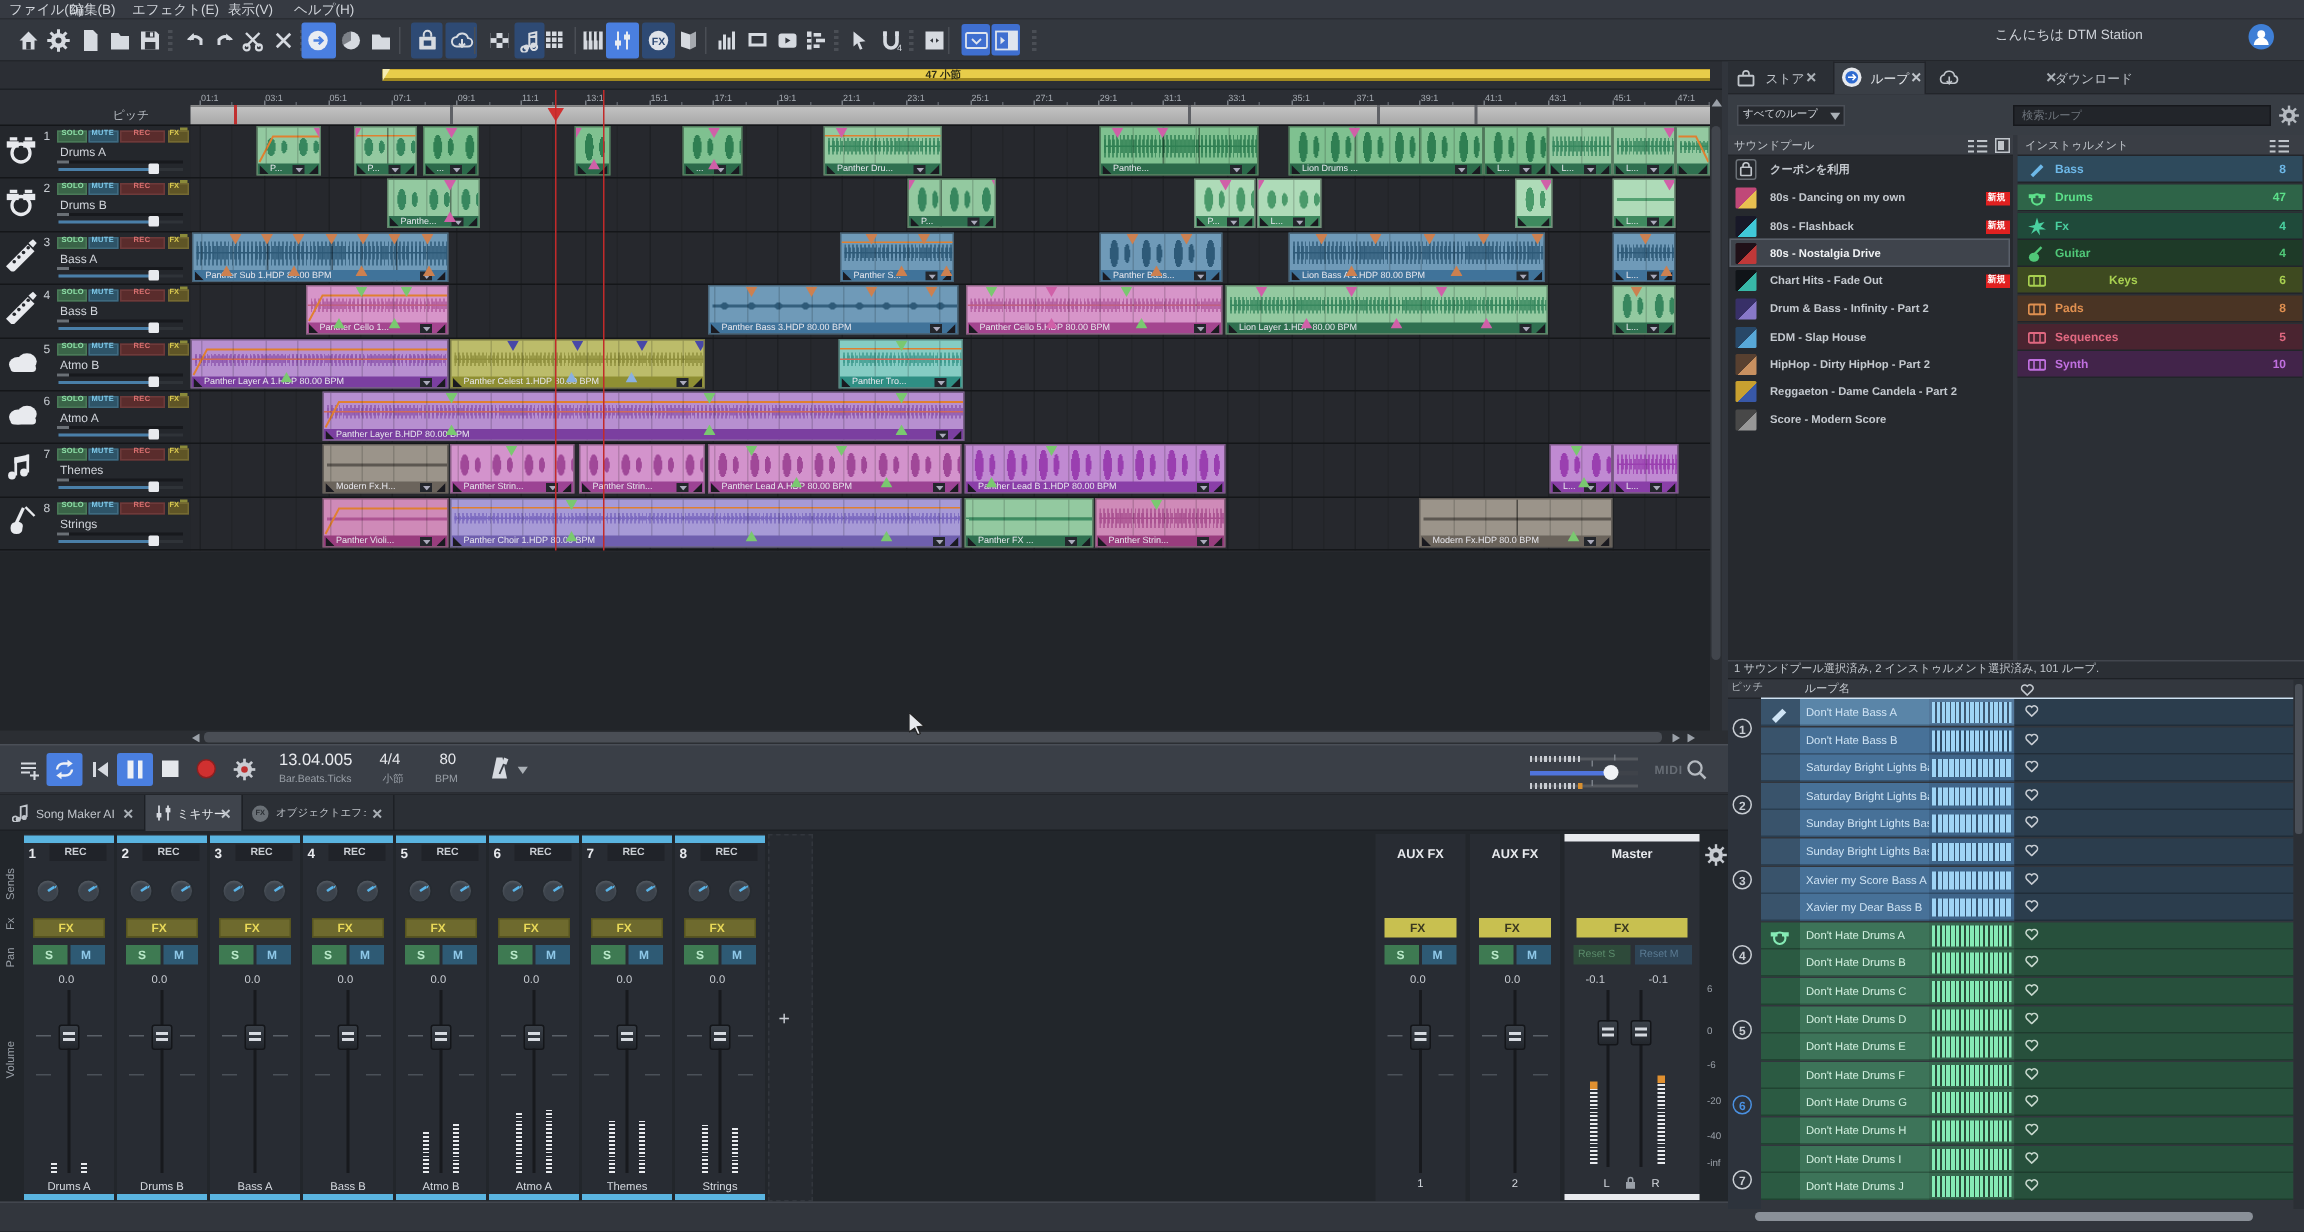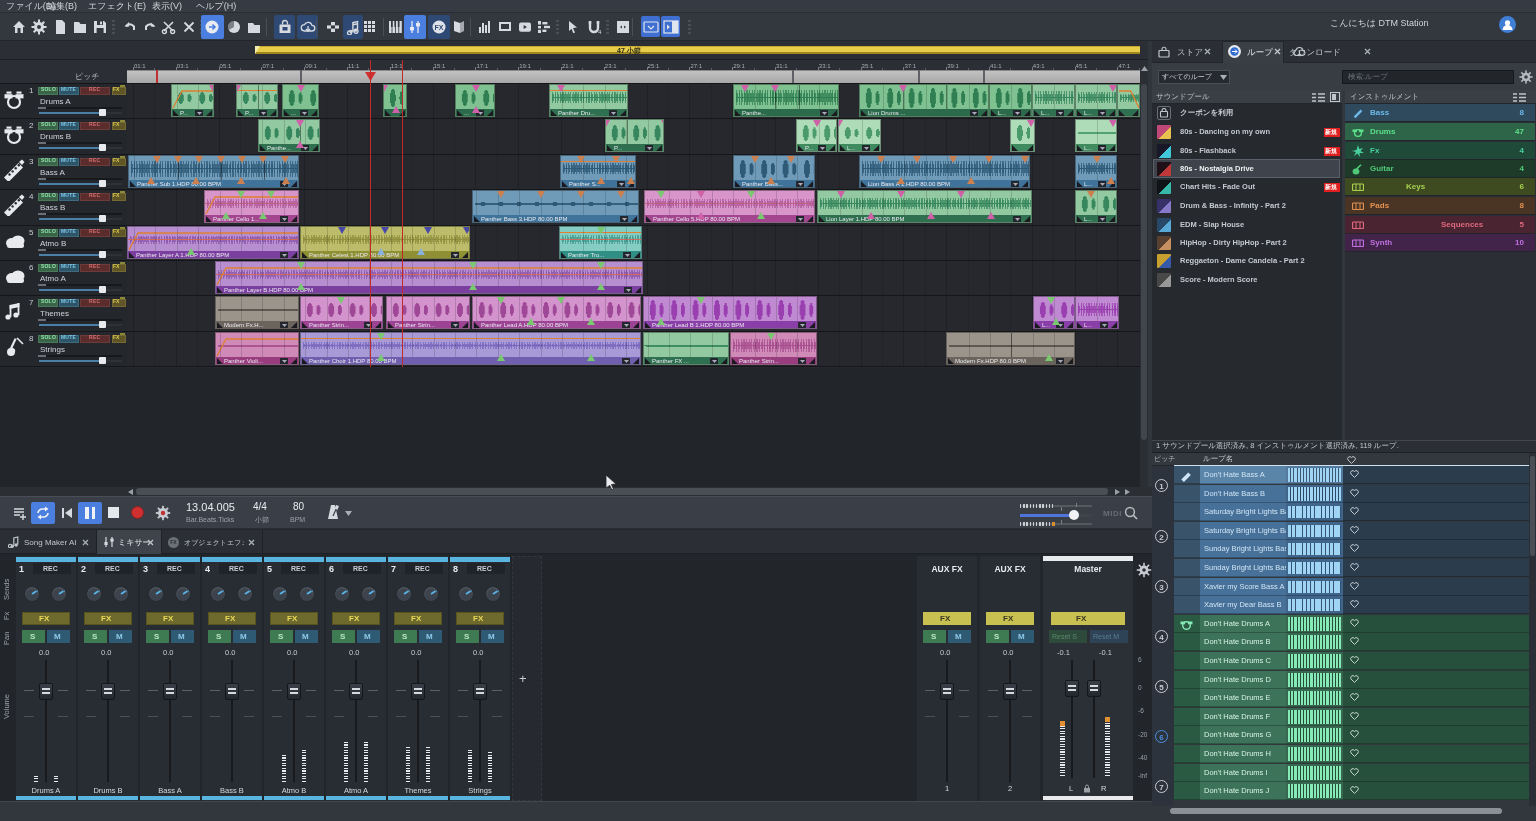--- a/index.html
+++ b/index.html
@@ -1757,21 +1757,21 @@
       <path d="M2 4.5 L7 4.5 M5 2.5 L7 4.5 L5 6.5" stroke="#fff" stroke-width="1" fill="none"></path>
     </svg>
     <div style="position:absolute;left:1247px;top:47px;font-size:8.5px;line-height:10.5px;color:#e4e7eb;white-space:nowrap;">ループ</div>
     <svg style="position:absolute;left:1274px;top:48px;" width="7" height="7" viewBox="0 0 7 7">
       <path d="M1 1 L6 6 M6 1 L1 6" stroke="#c0c5cb" stroke-width="1.3"></path>
     </svg>
     <svg style="position:absolute;left:1292px;top:45px;" width="14" height="14" viewBox="0 0 14 14">
       <path d="M4 10.5 A2.8 2.8 0 0 1 4 5 A3.6 3.6 0 0 1 11 5.6 A2.5 2.5 0 0 1 11 10.5 Z" fill="none" stroke="#c0c5cb" stroke-width="1.1"></path>
       <path d="M7.5 6 L7.5 10.6 M5.8 9 L7.5 10.8 L9.2 9" stroke="#c0c5cb" stroke-width="1.1" fill="none"></path>
     </svg>
-    <div style="position:absolute;left:1289px;top:47px;font-size:8.5px;line-height:10.5px;color:#c0c5cb;white-space:nowrap;">ダウンロード</div>
+    <div style="position:absolute;left:1370px;top:47px;font-size:8.5px;line-height:10.5px;color:#c0c5cb;white-space:nowrap;">ダウンロード</div>
     <svg style="position:absolute;left:1364px;top:48px;" width="7" height="7" viewBox="0 0 7 7">
       <path d="M1 1 L6 6 M6 1 L1 6" stroke="#aab0b6" stroke-width="1.3"></path>
     </svg>
     <div style="position:absolute;left:1152px;top:63px;width:384px;height:27px;background:#383d44;"></div>
     <div style="position:absolute;left:1158px;top:70px;width:72px;height:14px;background:#26292e;border:1px solid #4a4f57;"></div>
     <div style="position:absolute;left:1162px;top:72px;font-size:7px;line-height:9px;color:#d0d4da;white-space:nowrap;">すべてのループ</div>
     <svg style="position:absolute;left:1220px;top:75px;" width="7" height="5" viewBox="0 0 7 5">
       <path d="M0 0 L7 0 L3.5 5 Z" fill="#aab0b6"></path>
     </svg>
     <div style="position:absolute;left:1342px;top:70px;width:172px;height:14px;background:#22252a;border:1px solid #16181c;"></div>
@@ -1873,31 +1873,31 @@
       <rect x="0.5" y="3" width="11" height="6.5" rx="1" fill="none" stroke="#e09050" stroke-width="1.2"></rect>
       <path d="M4 3 L4 9.5 M8 3 L8 9.5" stroke="#e09050" stroke-width="1"></path>
     </svg>
     <div style="position:absolute;left:1370px;top:201px;font-size:8px;line-height:10px;color:#e09050;white-space:nowrap;font-weight:bold;">Pads</div>
     <div style="position:absolute;left:1500px;top:201px;width:24px;font-size:8px;line-height:10px;color:#e09050;white-space:nowrap;font-weight:bold;text-align:right;">8</div>
     <div style="position:absolute;left:1345px;top:216px;width:190px;height:18px;background:#4a2430;border-bottom:1px solid #22252a;"></div>
     <svg style="position:absolute;left:1352px;top:219px;" width="12" height="12" viewBox="0 0 12 12">
       <rect x="0.5" y="3" width="11" height="6.5" rx="1" fill="none" stroke="#e06880" stroke-width="1.2"></rect>
       <path d="M4 3 L4 9.5 M8 3 L8 9.5" stroke="#e06880" stroke-width="1"></path>
     </svg>
-    <div style="position:absolute;left:1441px;top:220px;font-size:8px;line-height:10px;color:#e06880;white-space:nowrap;font-weight:bold;">Sequences</div>
+    <div style="position:absolute;left:1370px;top:220px;font-size:8px;line-height:10px;color:#e06880;white-space:nowrap;font-weight:bold;">Sequences</div>
     <div style="position:absolute;left:1500px;top:220px;width:24px;font-size:8px;line-height:10px;color:#e06880;white-space:nowrap;font-weight:bold;text-align:right;">5</div>
     <div style="position:absolute;left:1345px;top:234px;width:190px;height:18px;background:#42244a;border-bottom:1px solid #22252a;"></div>
     <svg style="position:absolute;left:1352px;top:237px;" width="12" height="12" viewBox="0 0 12 12">
       <rect x="0.5" y="3" width="11" height="6.5" rx="1" fill="none" stroke="#c070e0" stroke-width="1.2"></rect>
       <path d="M4 3 L4 9.5 M8 3 L8 9.5" stroke="#c070e0" stroke-width="1"></path>
     </svg>
     <div style="position:absolute;left:1370px;top:238px;font-size:8px;line-height:10px;color:#c070e0;white-space:nowrap;font-weight:bold;">Synth</div>
     <div style="position:absolute;left:1500px;top:238px;width:24px;font-size:8px;line-height:10px;color:#c070e0;white-space:nowrap;font-weight:bold;text-align:right;">10</div>
     <div style="position:absolute;left:1152px;top:440px;width:384px;height:13px;background:#2b2f35;border-top:1px solid #42464e;border-bottom:1px solid #1d2025;"></div>
-    <div style="position:absolute;left:1156px;top:441px;font-size:7.5px;line-height:9.5px;color:#c4c9cf;white-space:nowrap;">1 サウンドプール選択済み, 8 インストゥルメント選択済み, 119 ループ.</div>
+    <div style="position:absolute;left:1156px;top:441px;font-size:7.5px;line-height:9.5px;color:#c4c9cf;white-space:nowrap;">1 サウンドプール選択済み, 2 インストゥルメント選択済み, 101 ループ.</div>
     <div style="position:absolute;left:1152px;top:453px;width:384px;height:13px;background:#33373e;border-bottom:1px solid #22252a;"></div>
     <div style="position:absolute;left:1154px;top:454px;font-size:7px;line-height:9px;color:#b5bac0;white-space:nowrap;">ピッチ</div>
     <div style="position:absolute;left:1203px;top:454px;font-size:7.5px;line-height:9.5px;color:#c4c9cf;white-space:nowrap;">ループ名</div>
     <svg style="position:absolute;left:1347px;top:456px;" width="9" height="8" viewBox="0 0 9 8">
       <path d="M4.5 7.4 L1.1 4.1 A2.1 2.1 0 0 1 4.5 1.5 A2.1 2.1 0 0 1 7.9 4.1 Z" fill="none" stroke="#c4c9cf" stroke-width="1"></path>
     </svg>
     <div style="position:absolute;left:1152px;top:466px;width:22px;height:340px;background:#2d333c;"></div>
     <div style="position:absolute;left:1174px;top:466px;width:26px;height:18px;background:#39536b;border-bottom:1px solid rgba(0,0,0,0.25);"></div>
     <div style="position:absolute;left:1200px;top:466px;width:86px;height:18px;background:#5a85a8;border-bottom:1px solid rgba(0,0,0,0.25);"></div>
     <div style="position:absolute;left:1286px;top:466px;width:57px;height:18px;background:#54799c;border-bottom:1px solid rgba(0,0,0,0.25);"></div>

